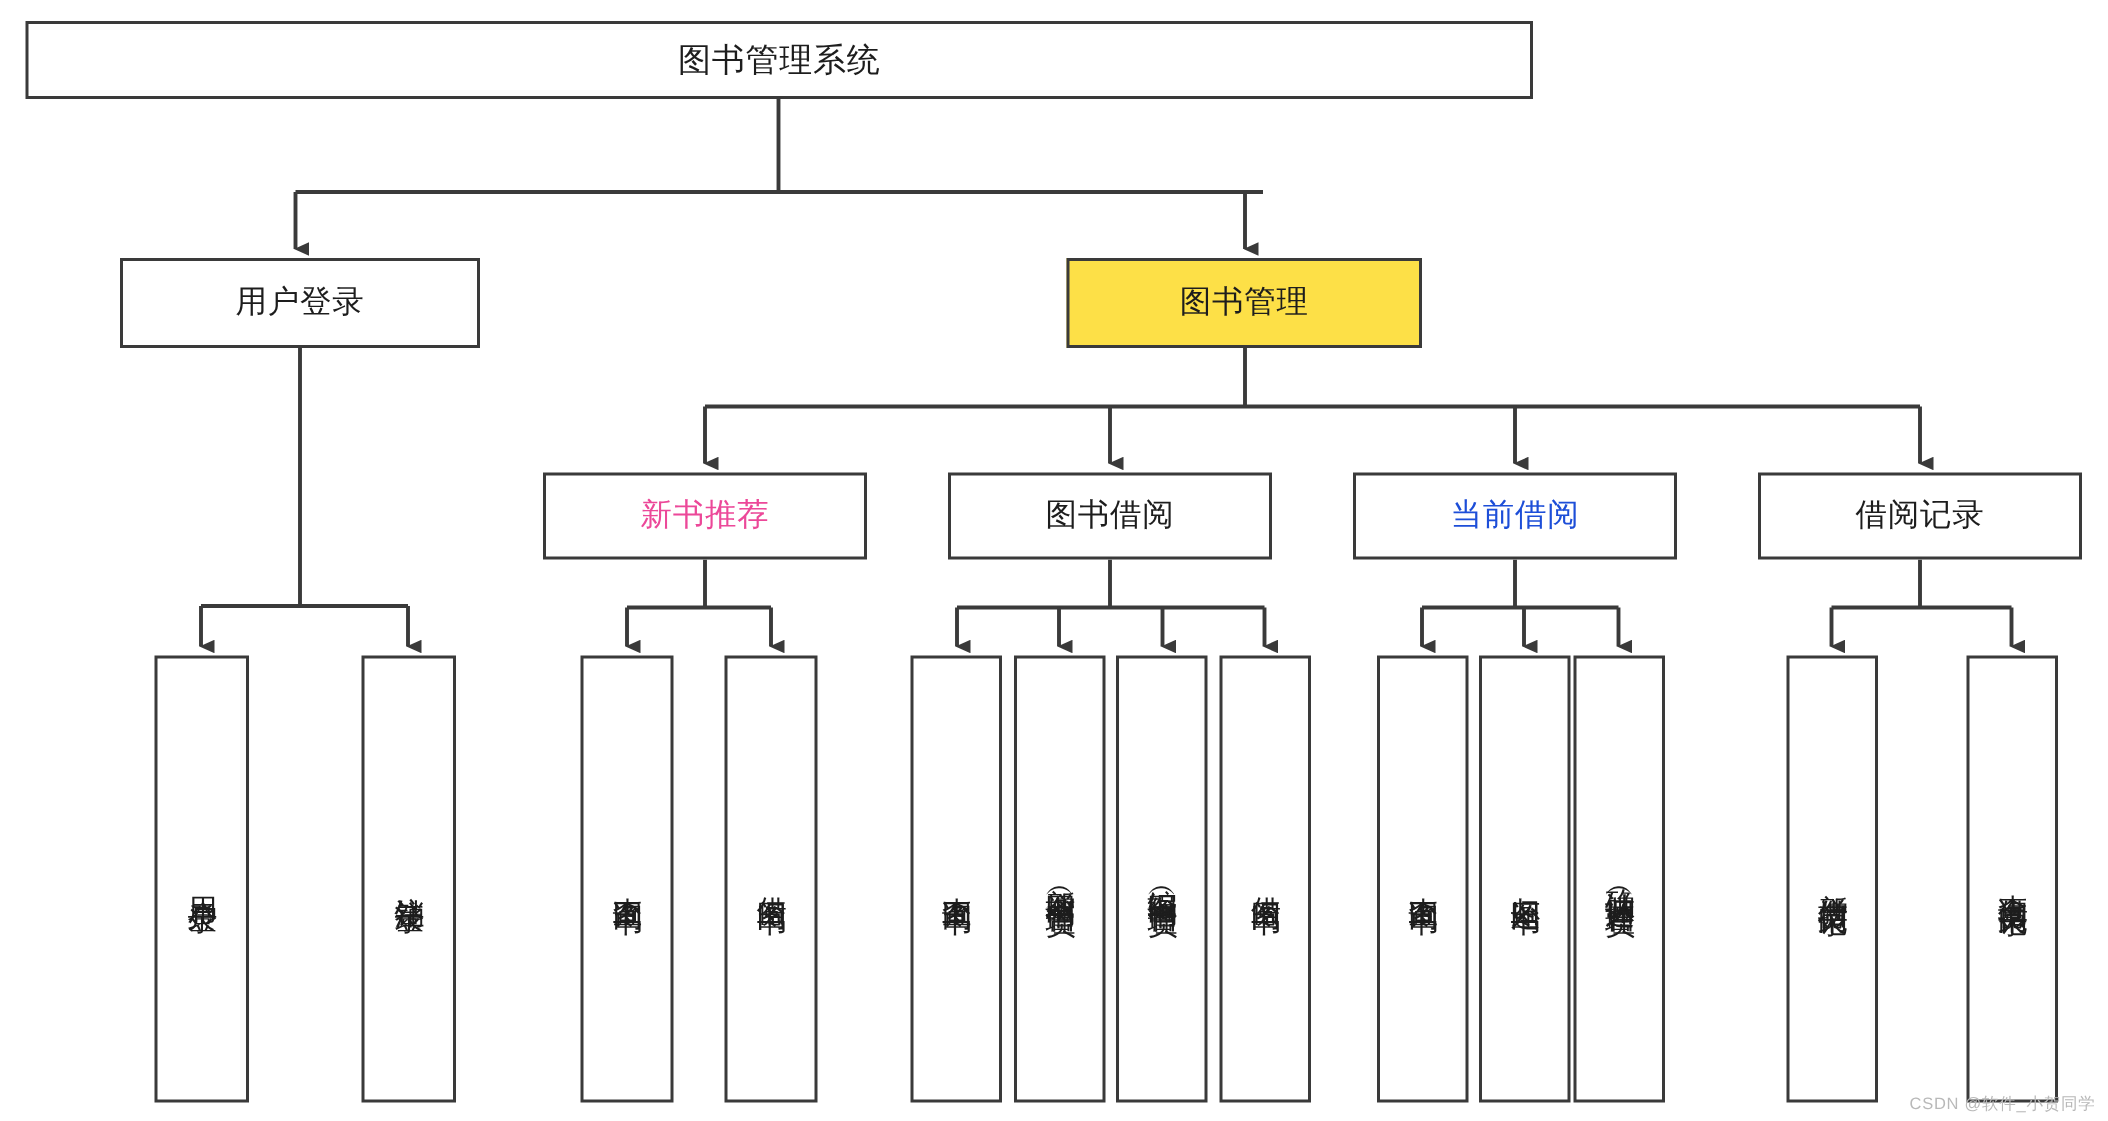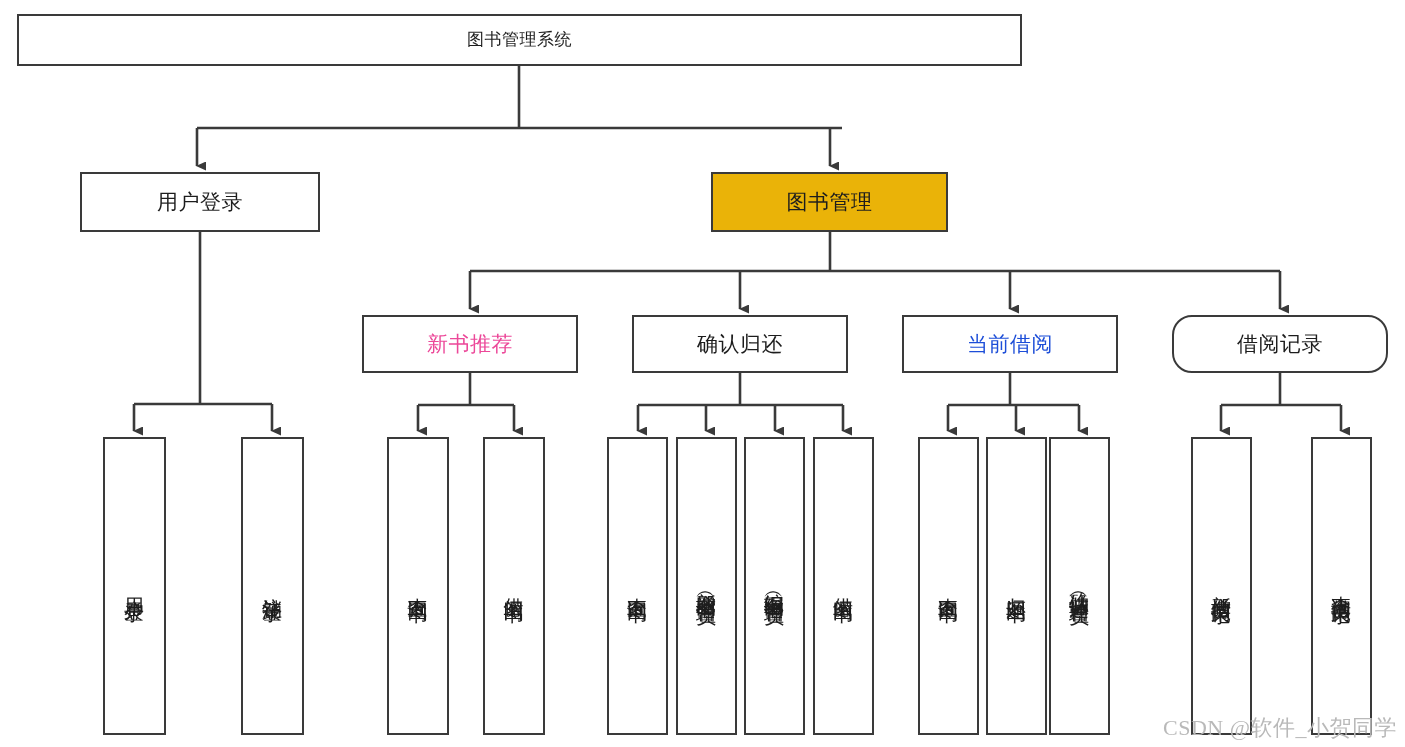--- a/index.html
+++ b/index.html
@@ -35,21 +35,21 @@
     line-height: 1.12;
     letter-spacing: 0.5px;
     white-space: pre;
   }
   
   .node.h .label {
     font-size: 21px;
     text-align: center;
   }
   .node.root .label {
-    font-size: 17px;
+    font-size: 22px;
   }
   
   .node.v {
     align-items: flex-start;
     justify-content: center;
     padding-top: 0;
   }
   .node.v .label {
     writing-mode: vertical-rl;
     text-orientation: upright;
@@ -69,26 +69,26 @@
     width: 1405px;
     height: 747px;
     z-index: 1;
     pointer-events: none;
   }
   
   #watermark {
     position: absolute;
     right: 8px;
     bottom: 4px;
-    font-size: 22px;
+    font-size: 11px;
     color: #b9b9b9;
     letter-spacing: 0.5px;
     white-space: nowrap;
     z-index: 5;
-    font-family: Liberation Serif, serif;
+    font-family: Liberation Sans, sans-serif;
   }
 </style>
 </head>
 <body>
 
 <div id="canvas">
 
   <svg id="wires" viewBox="0 0 1405 747" width="1405" height="747" xmlns="http://www.w3.org/2000/svg">
     <defs>
       <marker id="arrowhead" markerWidth="9" markerHeight="10" refX="4.5" refY="9" orient="auto" markerUnits="userSpaceOnUse">
@@ -139,34 +139,34 @@
     </g>
   </svg>
 
   <div class="node h root" id="n-root" style="left: 17px; top: 14px; width: 1005px; height: 52px; border-color: rgb(58, 58, 58); background: rgb(255, 255, 255); color: rgb(29, 29, 29);">
     <span class="label">图书管理系统</span>
   </div>
 
   <div class="node h" id="n-l2-0" style="left: 80px; top: 172px; width: 240px; height: 60px; border-color: rgb(58, 58, 58); background: rgb(255, 255, 255); color: rgb(29, 29, 29);">
     <span class="label">用户登录</span>
   </div>
-  <div class="node h" id="n-l2-1" style="left: 711px; top: 172px; width: 237px; height: 60px; border-color: rgb(58, 58, 58); background: #eab308; color: rgb(29, 29, 29);">
+  <div class="node h" id="n-l2-1" style="left: 711px; top: 172px; width: 237px; height: 60px; border-color: rgb(58, 58, 58); background: #fde047; color: rgb(29, 29, 29);">
     <span class="label">图书管理</span>
   </div>
 
   <div class="node h" id="n-l3-0" style="left: 362px; top: 315px; width: 216px; height: 58px; border-color: rgb(58, 58, 58); background: rgb(255, 255, 255); color: #ec4899;">
     <span class="label">新书推荐</span>
   </div>
   <div class="node h" id="n-l3-1" style="left: 632px; top: 315px; width: 216px; height: 58px; border-color: rgb(58, 58, 58); background: rgb(255, 255, 255); color: rgb(29, 29, 29);">
-    <span class="label">确认归还</span>
+    <span class="label">图书借阅</span>
   </div>
   <div class="node h" id="n-l3-2" style="left: 902px; top: 315px; width: 216px; height: 58px; border-color: rgb(58, 58, 58); background: rgb(255, 255, 255); color: #1d4ed8;">
     <span class="label">当前借阅</span>
   </div>
-  <div class="node h" id="n-l3-3" style="left: 1172px; top: 315px; width: 216px; height: 58px; border-color: rgb(58, 58, 58); background: rgb(255, 255, 255); color: rgb(29, 29, 29); border-radius: 20px;">
+  <div class="node h" id="n-l3-3" style="left: 1172px; top: 315px; width: 216px; height: 58px; border-color: rgb(58, 58, 58); background: rgb(255, 255, 255); color: rgb(29, 29, 29);">
     <span class="label">借阅记录</span>
   </div>
 
   <div class="node v" id="n-leaf-0" style="left: 103px; top: 437px; width: 63px; height: 298px; border-color: rgb(58, 58, 58); background: rgb(255, 255, 255); color: rgb(29, 29, 29);">
     <span class="label">用户登录</span>
   </div>
   <div class="node v" id="n-leaf-1" style="left: 241px; top: 437px; width: 63px; height: 298px; border-color: rgb(58, 58, 58); background: rgb(255, 255, 255); color: rgb(29, 29, 29);">
     <span class="label">注销登录</span>
   </div>
   <div class="node v" id="n-leaf-2" style="left: 387px; top: 437px; width: 62px; height: 298px; border-color: rgb(58, 58, 58); background: rgb(255, 255, 255); color: rgb(29, 29, 29);">

